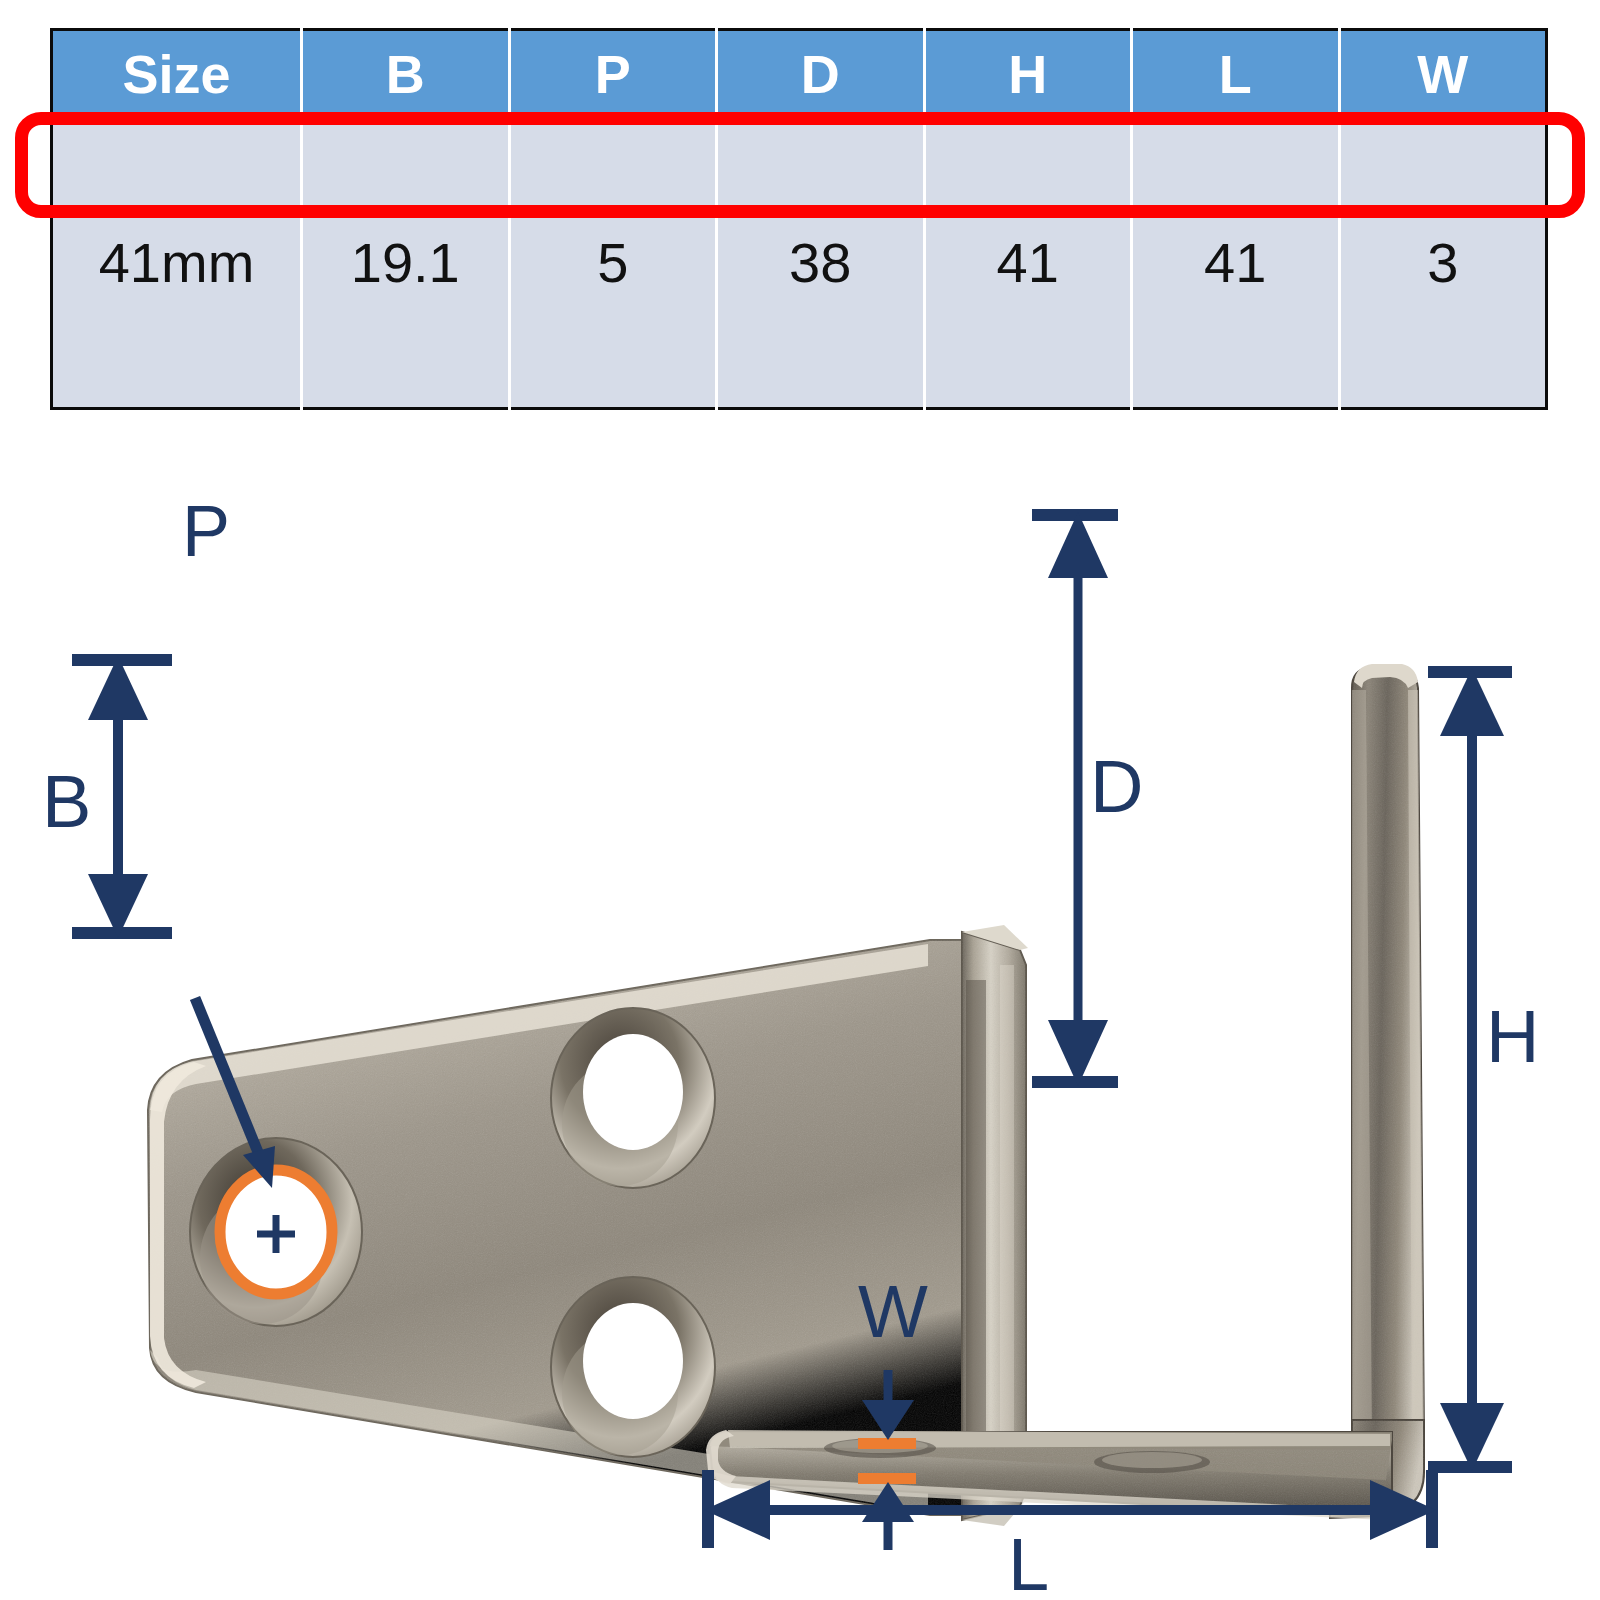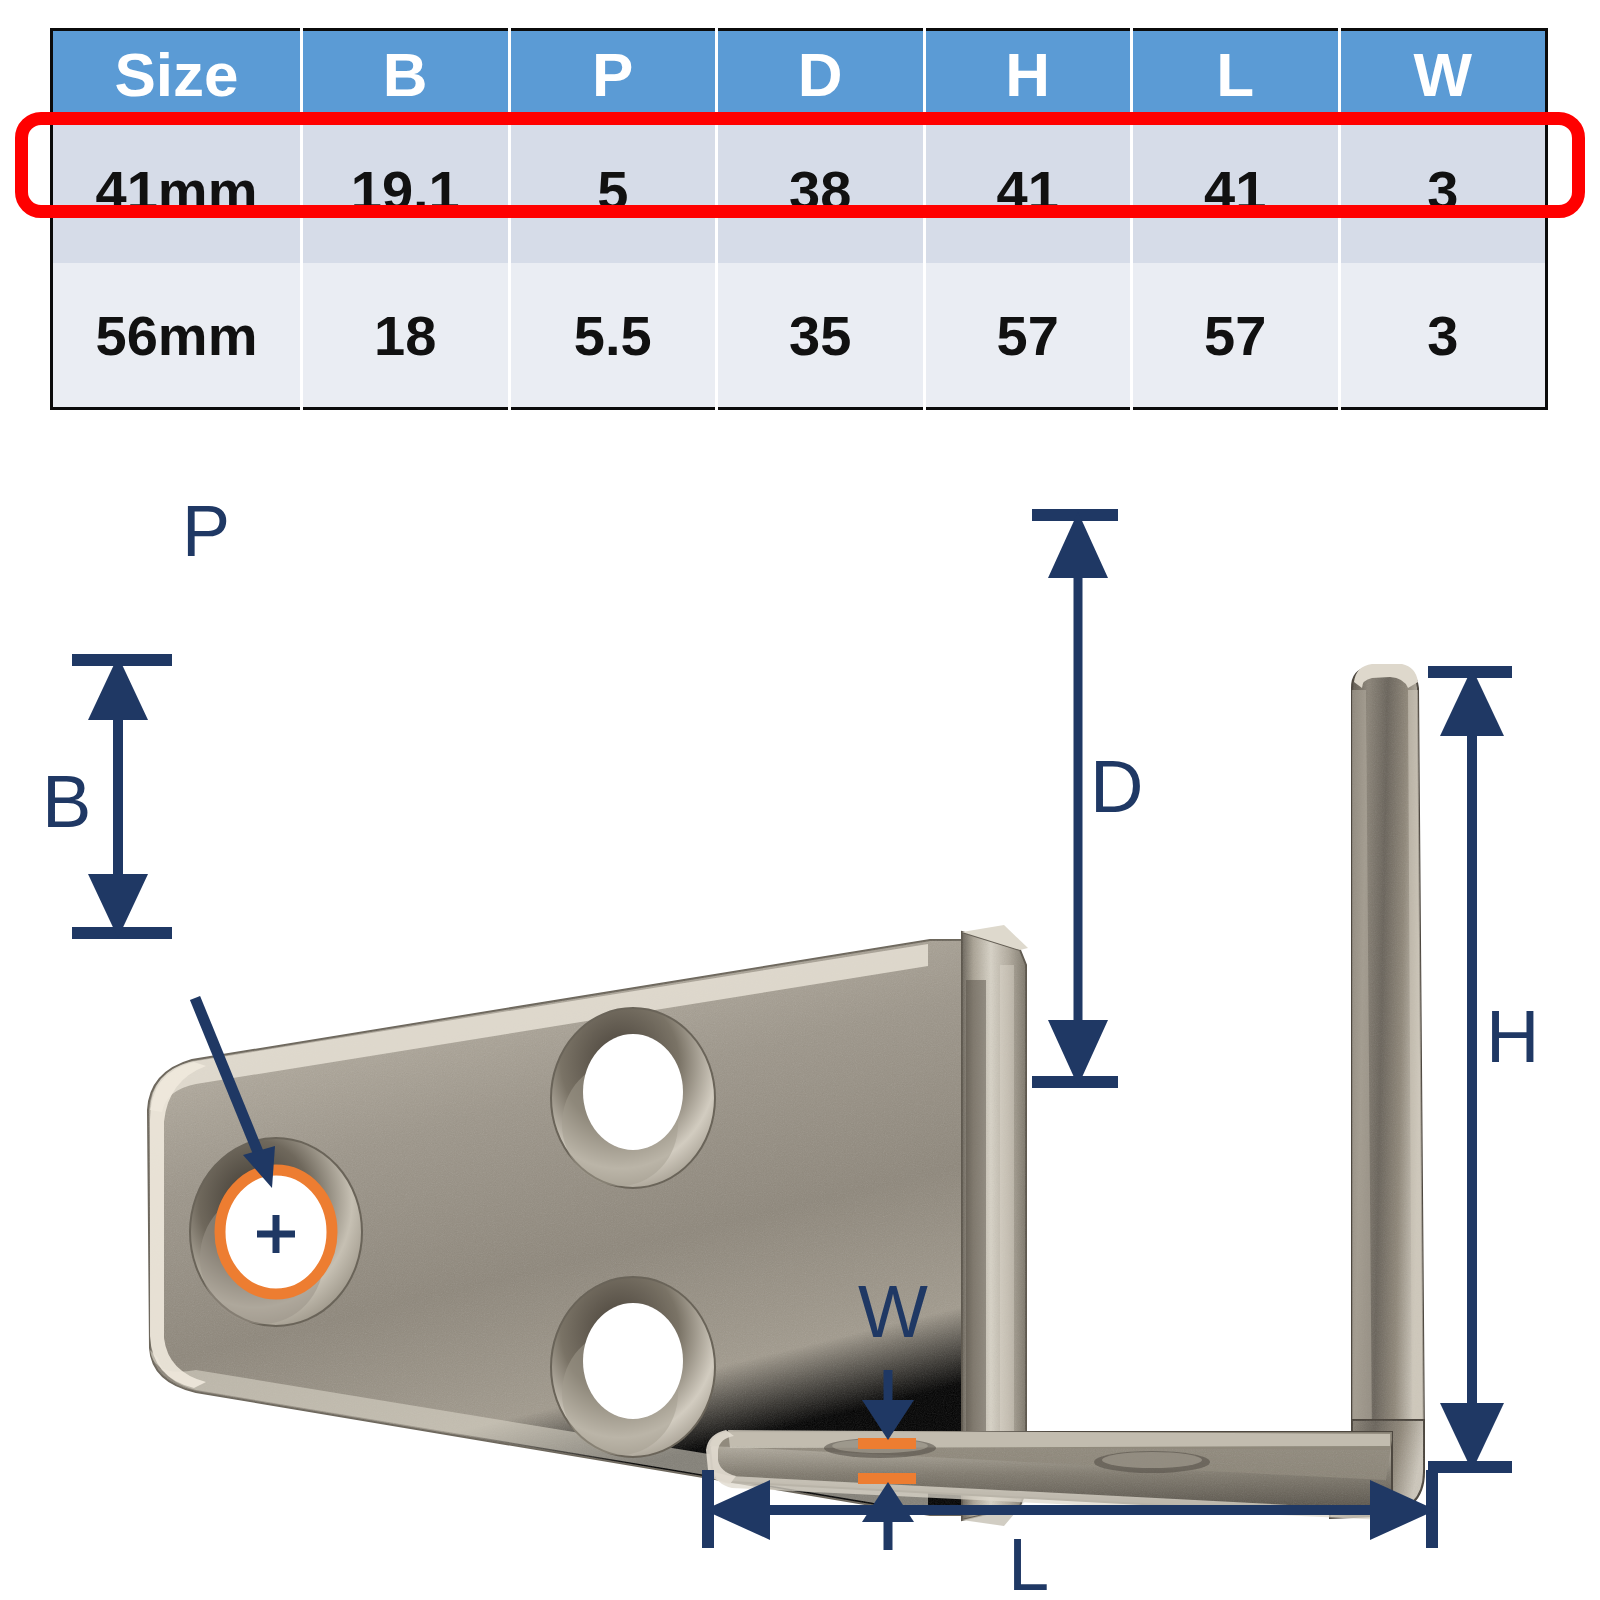--- a/index.html
+++ b/index.html
@@ -17,29 +17,29 @@
   #spec-table-wrap { position:absolute; left:50px; top:28px; width:1498px; height:382px; }
   table.spec {
     width:100%; height:100%;
     border-collapse: collapse;
     border: 3px solid #0b0b0b;
     table-layout: fixed;
   }
   table.spec th, table.spec td {
     text-align:center;
     vertical-align:middle;
-    font-weight: bold;
+    font-weight: normal;
     border-right: 3px solid #ffffff;
     padding:0;
   }
   table.spec th:last-child, table.spec td:last-child { border-right:none; }
   table.spec thead th {
     background:#5B9BD5;
     color:#ffffff;
-    font-size:62px;
+    font-size:54px;
     font-weight:bold;
     height:88px;
   }
   table.spec tbody tr { height:98px; }
   table.spec tbody td { font-size:56px; color:#111111; }
   tr.row-a td { background:#D6DCE8; }
   tr.row-b td { background:#EAEDF3; }
   col.c-size { width:250px; }
 
   
@@ -92,29 +92,20 @@
         </tr>
       </thead>
       <tbody>
         <tr class="row-a">
           <td>41mm</td>
           <td>19.1</td>
           <td>5</td>
           <td>38</td>
           <td>41</td>
           <td>41</td>
-          <td>3</td>
-        </tr>
-        <tr class="row-b">
-          <td>56mm</td>
-          <td>18</td>
-          <td>5.5</td>
-          <td>35</td>
-          <td>57</td>
-          <td>57</td>
           <td>3</td>
         </tr>
       </tbody>
     </table>
   </div>
 
   <div id="highlight-box"></div>
 
   <div id="diagram">
 

